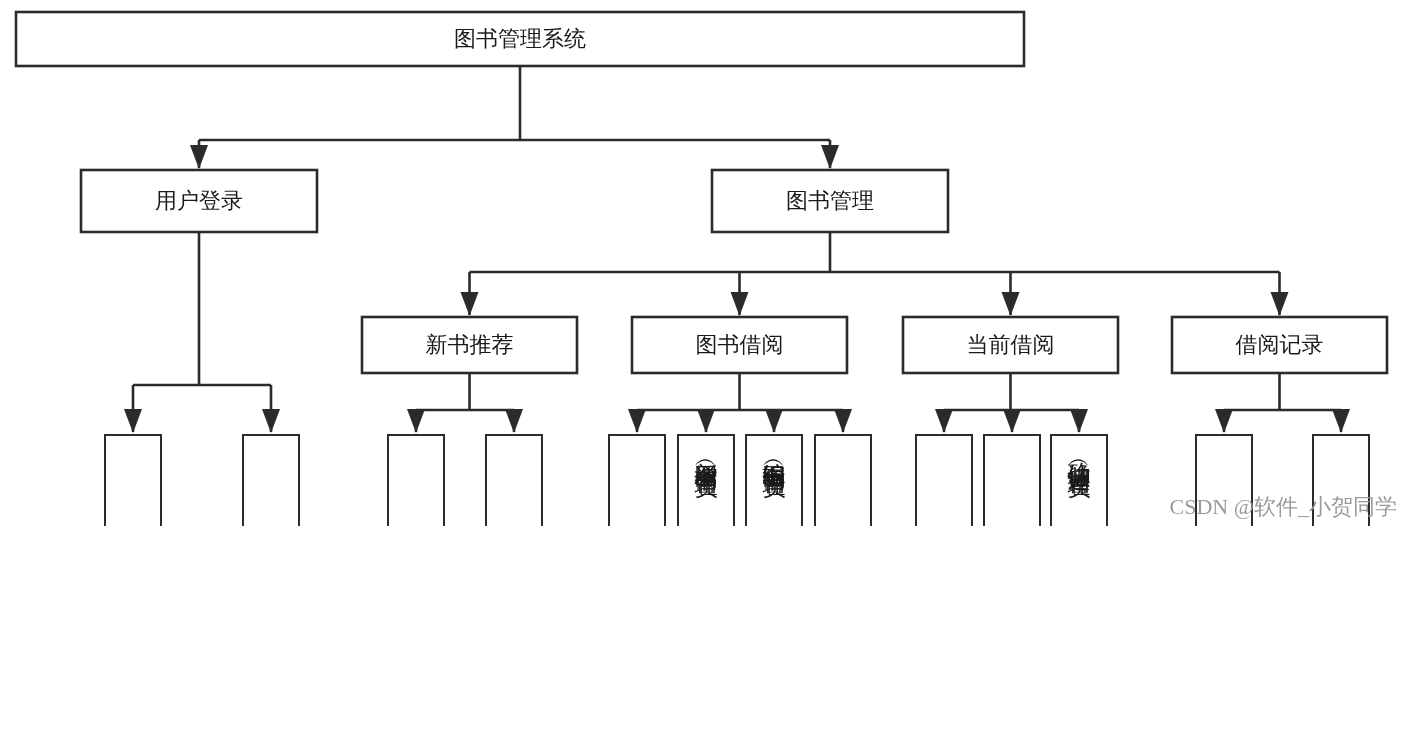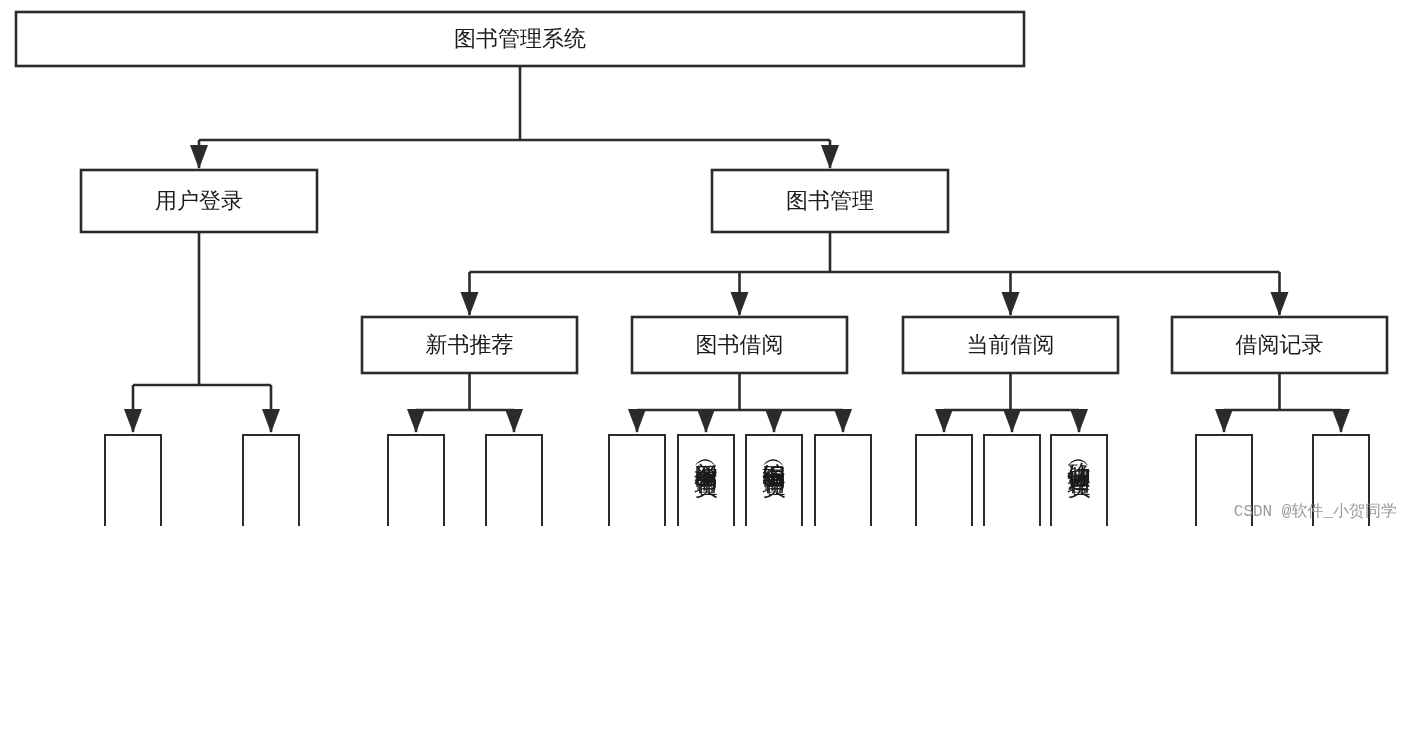--- a/index.html
+++ b/index.html
@@ -63,22 +63,22 @@
     justify-content: center;
     box-sizing: border-box;
   }
   .leaf-box-wrap.align-center { align-items: center; }
   .leaf-box-wrap.align-bottom { align-items: flex-end; padding-bottom: 34px; }
   .leaf-box-wrap.align-top    { align-items: flex-start; padding-top: 8px; }
   .watermark {
     position: absolute;
     right: 8px;
     bottom: 4px;
-    font-family: Liberation Mono, monospace;
-    font-size: 16px;
+    font-family: Liberation Serif, serif;
+    font-size: 22px;
     color: #9a9a9a;
     white-space: nowrap;
     user-select: none;
   }
 </style>
 </head>
 <body>
 
 <div id="diagram-root">
 

